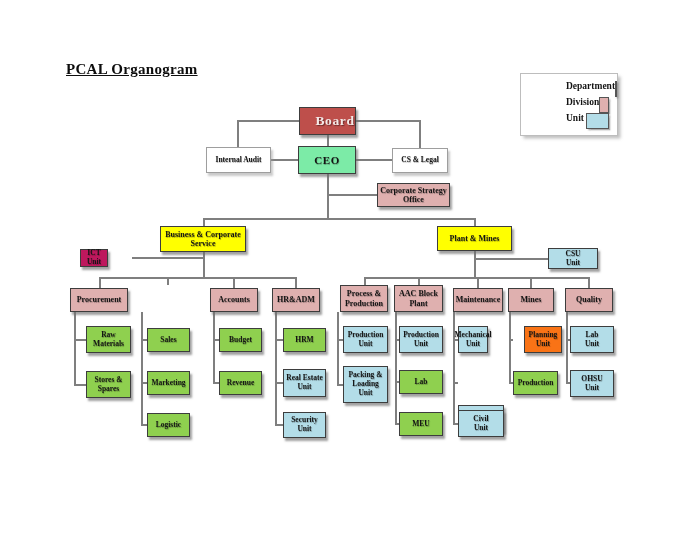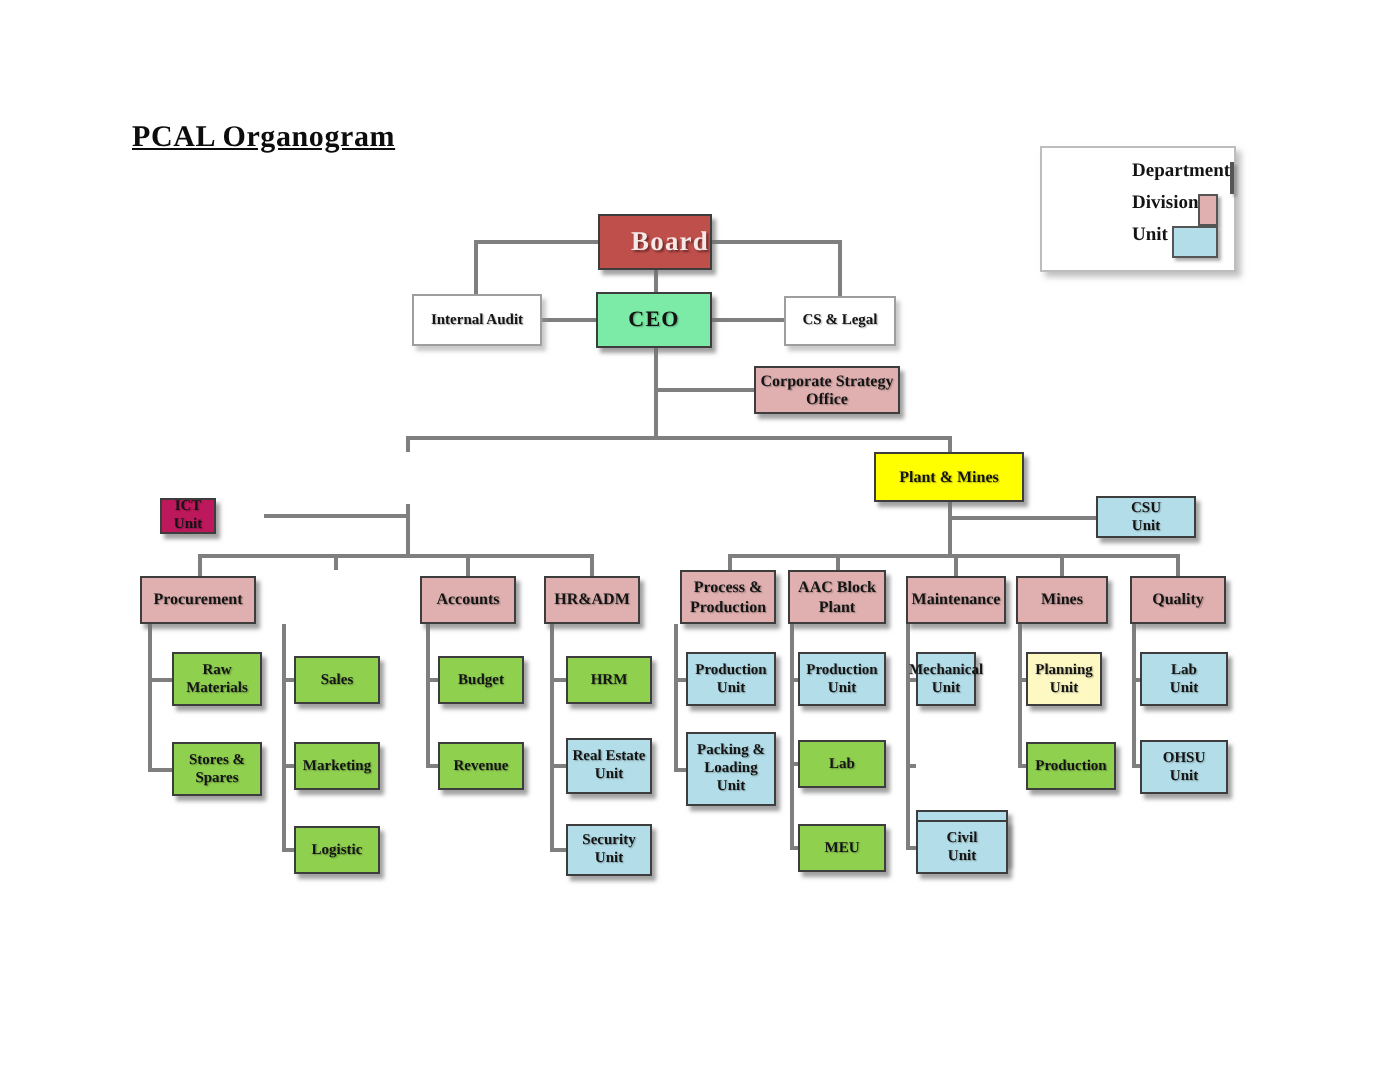--- a/index.html
+++ b/index.html
@@ -109,20 +109,22 @@
     <div class="line" style="left: 509px; top: 382px; width: 4px; height: 1.5px; background: rgb(127, 127, 127);"></div>
     <div class="line" style="left: 566px; top: 312px; width: 1.5px; height: 71px; background: rgb(127, 127, 127);"></div>
     <div class="line" style="left: 566px; top: 339px; width: 4px; height: 1.5px; background: rgb(127, 127, 127);"></div>
     <div class="line" style="left: 566px; top: 382px; width: 4px; height: 1.5px; background: rgb(127, 127, 127);"></div>
     <div class="node kind-board" style="left: 299px; top: 107px; width: 57px; height: 28px; background: rgb(190, 79, 75);">Board</div>
     <div class="node kind-plain" style="left: 206px; top: 147px; width: 65px; height: 26px; background: rgb(255, 255, 255);">Internal Audit</div>
     <div class="node kind-ceo" style="left: 298px; top: 146px; width: 58px; height: 28px; background: rgb(124, 235, 167);">CEO</div>
     <div class="node kind-plain" style="left: 392px; top: 148px; width: 56px; height: 25px; background: rgb(255, 255, 255);">CS &amp; Legal</div>
     <div class="node kind-division" style="left: 377px; top: 183px; width: 73px; height: 24px; background: rgb(223, 176, 175);">Corporate Strategy
 Office</div>
+    <div class="node kind-department" style="left: 160px; top: 226px; width: 86px; height: 26px; background: rgb(255, 255, 0);">Business &amp; Corporate
+Service</div>
     <div class="node kind-department" style="left: 437px; top: 226px; width: 75px; height: 25px; background: rgb(255, 255, 0);">Plant &amp; Mines</div>
     <div class="node kind-unit" style="left: 80px; top: 249px; width: 28px; height: 18px; background: #be185d;">ICT Unit</div>
     <div class="node kind-unit" style="left: 548px; top: 248px; width: 50px; height: 21px; background: rgb(179, 221, 232);">CSU
 Unit</div>
     <div class="node kind-division" style="left: 70px; top: 288px; width: 58px; height: 24px; background: rgb(223, 176, 175);">Procurement</div>
     <div class="node kind-division" style="left: 210px; top: 288px; width: 48px; height: 24px; background: rgb(223, 176, 175);">Accounts</div>
     <div class="node kind-division" style="left: 272px; top: 288px; width: 48px; height: 24px; background: rgb(223, 176, 175);">HR&amp;ADM</div>
     <div class="node kind-division" style="left: 340px; top: 285px; width: 48px; height: 27px; background: rgb(223, 176, 175);">Process &amp;
 Production</div>
     <div class="node kind-division" style="left: 394px; top: 285px; width: 49px; height: 27px; background: rgb(223, 176, 175);">AAC Block
@@ -152,20 +154,20 @@
     <div class="node kind-unit" style="left: 399px; top: 326px; width: 44px; height: 27px; background: rgb(179, 221, 232);">Production
 Unit</div>
     <div class="node kind-unitGreen" style="left: 399px; top: 370px; width: 44px; height: 24px; background: rgb(143, 208, 79);">Lab</div>
     <div class="node kind-unitGreen" style="left: 399px; top: 412px; width: 44px; height: 24px; background: rgb(143, 208, 79);">MEU</div>
     <div class="node kind-unit" style="left: 458px; top: 326px; width: 30px; height: 27px; background: rgb(179, 221, 232);">Mechanical
 Unit</div>
     <div class="node kind-unit" style="left: 458px; top: 369px; width: 46px; height: 27px; background: rgb(179, 221, 232); margin-top: 36px;">AEEU
 Unit</div>
     <div class="node kind-unit" style="left: 458px; top: 410px; width: 46px; height: 27px; background: rgb(179, 221, 232);">Civil
 Unit</div>
-    <div class="node kind-unitGreen" style="left: 513px; top: 326px; width: 38px; height: 27px; background: #fef9c3;">Planning
+    <div class="node kind-unitGreen" style="left: 524px; top: 326px; width: 38px; height: 27px; background: #f97316;">Planning
 Unit</div>
     <div class="node kind-unitGreen" style="left: 513px; top: 371px; width: 45px; height: 24px; background: rgb(143, 208, 79);">Production</div>
     <div class="node kind-unit" style="left: 570px; top: 326px; width: 44px; height: 27px; background: rgb(179, 221, 232);">Lab
 Unit</div>
     <div class="node kind-unit" style="left: 570px; top: 370px; width: 44px; height: 27px; background: rgb(179, 221, 232);">OHSU
 Unit</div>
   </div>
 
 </body></html>

